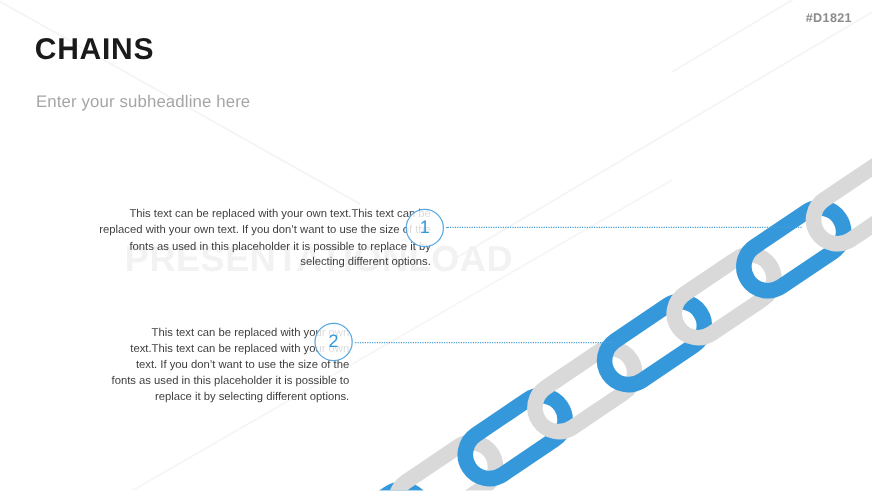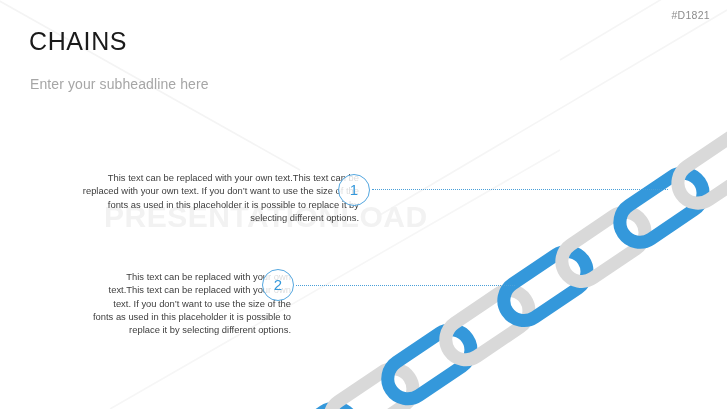--- a/index.html
+++ b/index.html
@@ -41,27 +41,28 @@
   }
 
   
   .doc-id {
     position: absolute;
     right: 17px;
     top: 9px;
     font-size: 10.5px;
     color: #8c8c8c;
     letter-spacing: 0.3px;
+    font-weight: bold;
   }
   .title {
     position: absolute;
     left: 29px;
     top: 27px;
     font-size: 25px;
-    font-weight: normal;
+    font-weight: bold;
     color: #1a1a1a;
     letter-spacing: 0.6px;
     margin: 0;
   }
   .subtitle {
     position: absolute;
     left: 30px;
     top: 76px;
     font-size: 14px;
     color: #a6a6a6;

